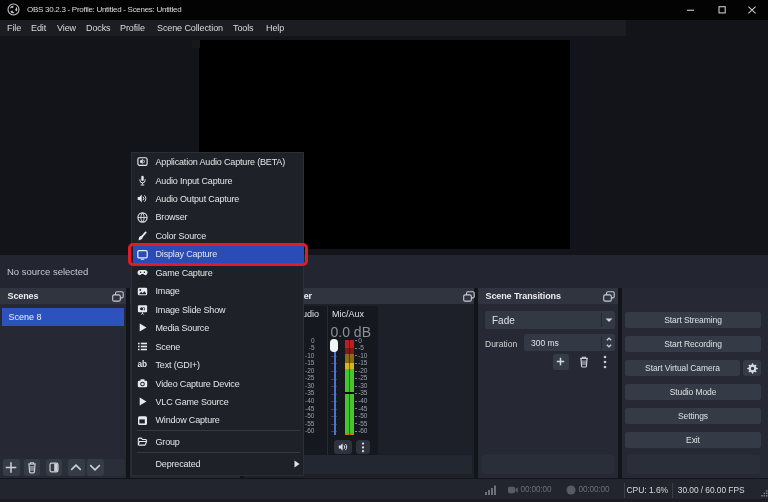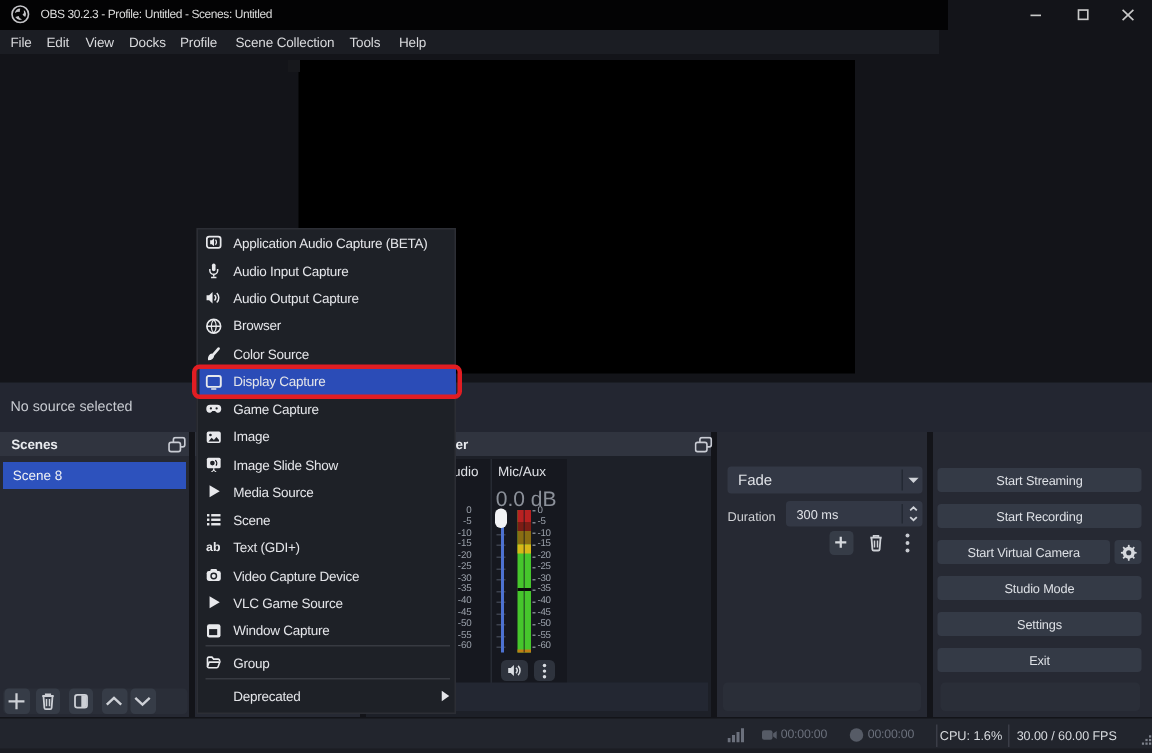--- a/index.html
+++ b/index.html
@@ -1,21 +1,21 @@
 <!DOCTYPE html>
 <html><head>
 <meta charset="utf-8">
 <style>
   * { margin:0; padding:0; box-sizing:border-box; }
   html,body { width:768px; height:502px; background:#131419; overflow:hidden; }
   body { font-family:"Liberation Sans", sans-serif; }
   #w { position:absolute; left:0; top:0; width:768px; height:502px; background:#131419; overflow:hidden; }
   .abs { position:absolute; }
   
-  #titlebar { position:absolute; left:0; top:0; width:632px; height:20px; background:#030304; }
+  #titlebar { position:absolute; left:0; top:0; width:768px; height:20px; background:#030304; }
   #title-text { position:absolute; left:27px; top:5px; font-size:8px; letter-spacing:-0.28px; color:#dcdcdc; }
   
   #menubar { position:absolute; left:0; top:20px; width:626px; height:16px; background:#1b1d23; }
   .mitem { position:absolute; top:3px; font-size:9px; color:#d8d9dc; letter-spacing:-0.1px; }
   
   #main { position:absolute; left:0; top:36px; width:768px; height:218.5px; background:#131419; }
   #canvas { position:absolute; left:199px; top:4px; width:370.5px; height:208.5px; background:#000; }
   #nosrc { position:absolute; left:0; top:254.5px; width:768px; height:33px; background:#232631; }
   #nosrc span { position:absolute; left:7px; top:11px; font-size:9.5px; color:#c7cad0; }
   
@@ -222,20 +222,27 @@
     <div class="abs" style="left:111.5px;top:152px;width:14px;height:14.5px;background:#2e333d;border-radius:3.5px">
       <svg style="position:absolute;left:4px;top:2px" width="6" height="11" viewBox="0 0 6 11">
         <circle cx="3" cy="1.6" r="1.15" fill="#dadde2"></circle>
           <circle cx="3" cy="5.4" r="1.15" fill="#dadde2"></circle>
           <circle cx="3" cy="9.2" r="1.15" fill="#dadde2"></circle>
       </svg>
     </div>
   </div>
 
   <div class="dock" style="left:478px;width:140px">
+    <div class="dhead">
+        <span>Scene Transitions</span>
+      <svg class="dockicon" style="left:125px" viewBox="0 0 12 11">
+        <rect x="3.6" y="0.7" width="7.6" height="6.2" rx="1.4" fill="#30343f" stroke="#c9ccd4" stroke-width="1.1"></rect>
+        <rect x="0.7" y="3.9" width="7.6" height="6.2" rx="1.4" fill="#30343f" stroke="#c9ccd4" stroke-width="1.1"></rect>
+      </svg>
+    </div>
 
     <div class="abs" style="left:6.5px;top:23px;width:130px;height:18px;background:#333845;border-radius:2.5px">
       <span class="abs" style="left:7.5px;top:4.5px;font-size:10px;color:#dfe1e6">Fade</span>
       <div class="abs" style="left:116.5px;top:2px;width:1px;height:14px;background:#232833"></div>
       <svg class="abs" style="left:120.5px;top:7.5px" width="8" height="5" viewBox="0 0 8 5">
           <path d="M0.6,0.5 L4,4 L7.4,0.5 z" fill="#cfd2d8"></path>
         </svg>
     </div>
 
     <span class="abs" style="left:7px;top:51px;font-size:8.5px;color:#d0d2d6">Duration</span>

